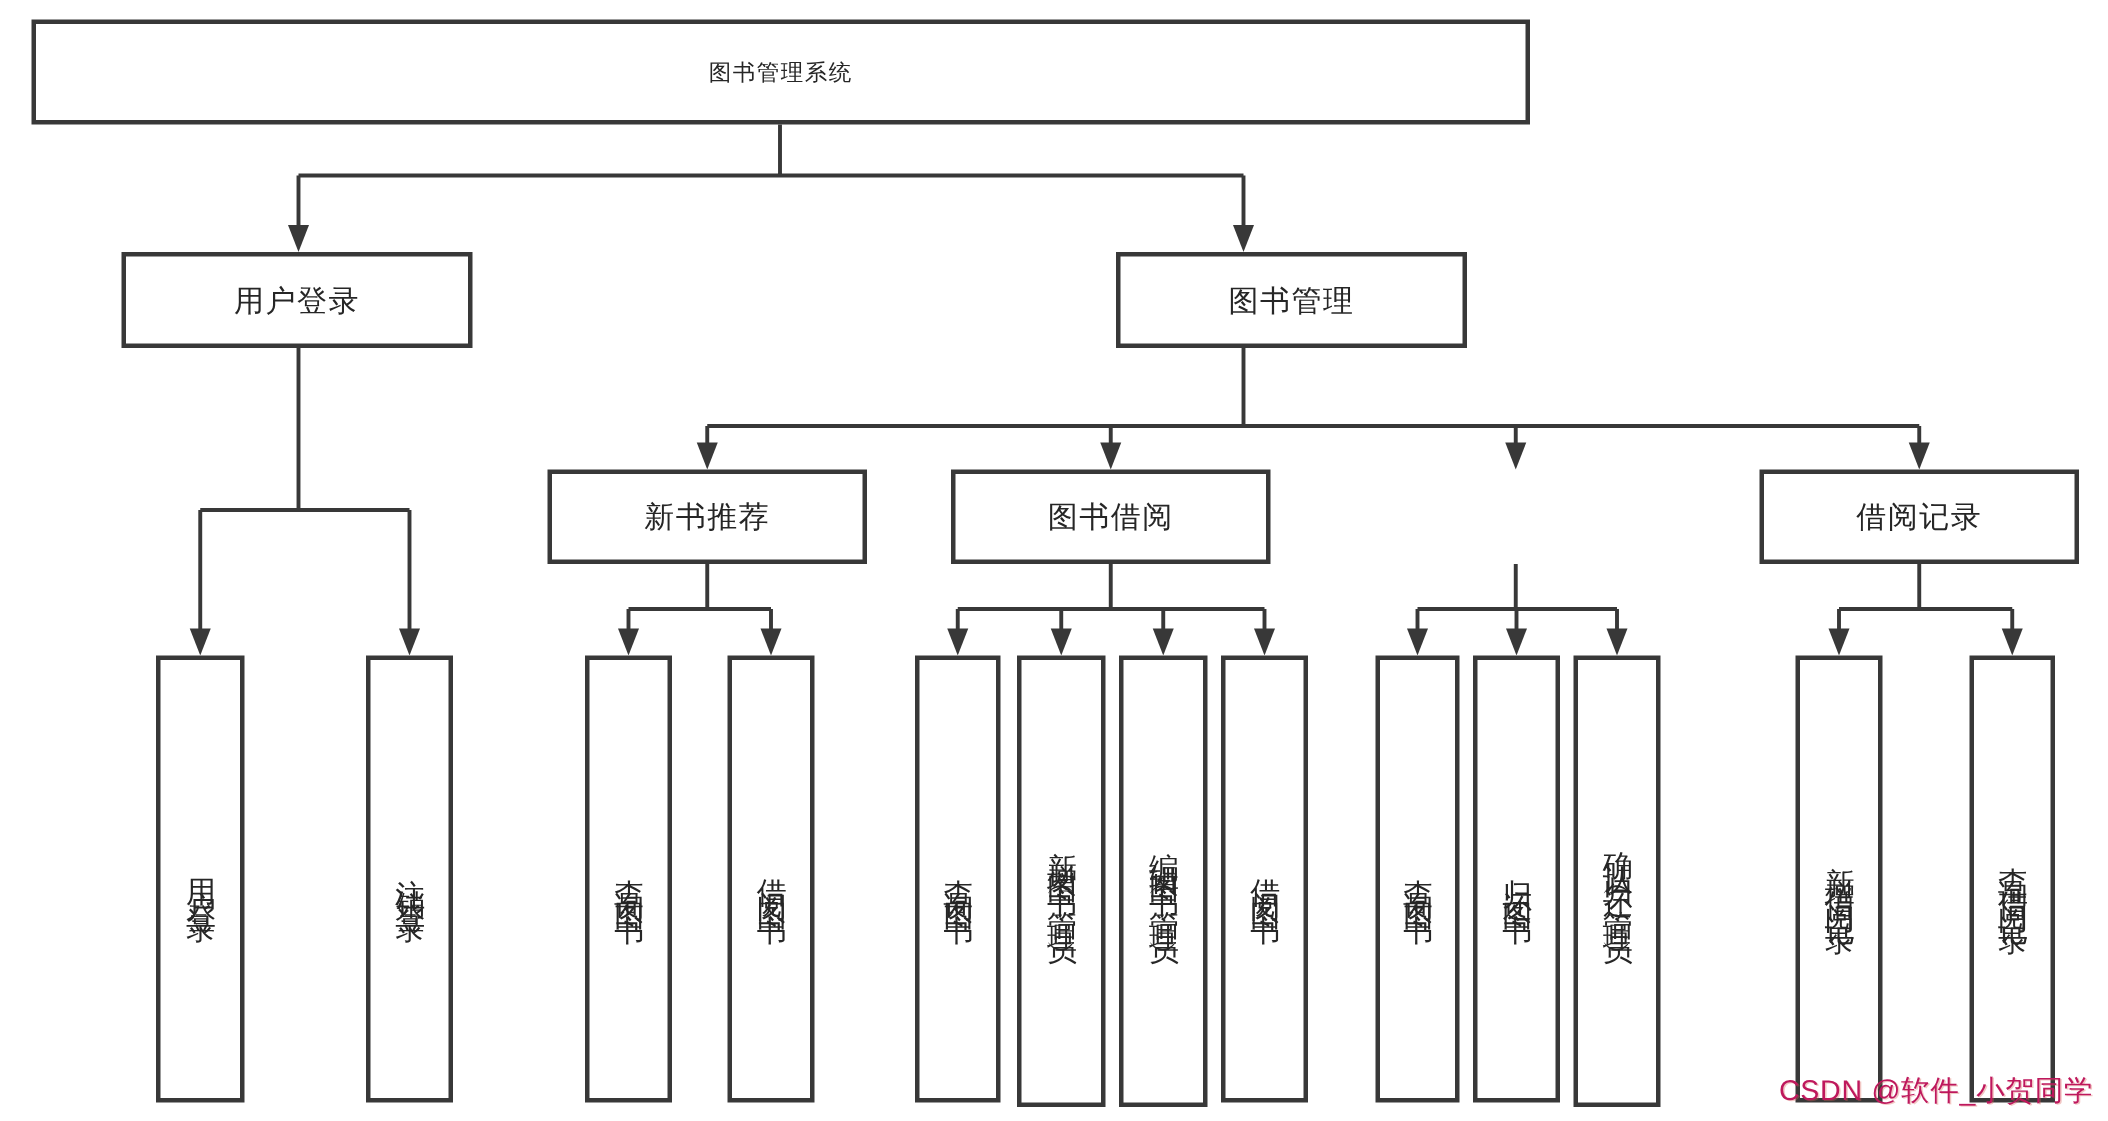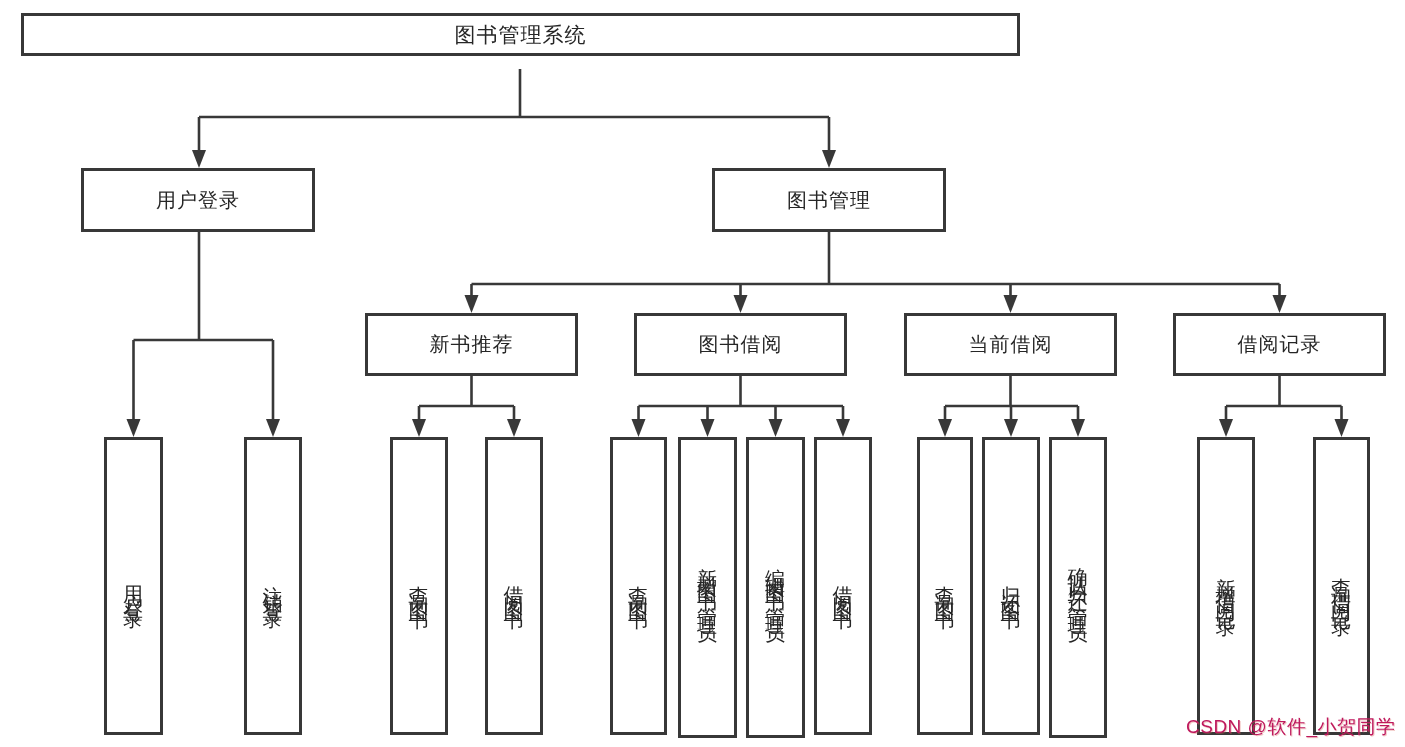--- a/index.html
+++ b/index.html
@@ -31,22 +31,22 @@
     display: flex;
     align-items: center;
     justify-content: center;
     color: #262626;
     z-index: 2;
   }
   .node.root {
     left: 21px;
     top: 13px;
     width: 999px;
-    height: 43px;
-    font-size: 21px;
+    height: 70px;
+    font-size: 15px;
     letter-spacing: 1px;
   }
   .node.lvl2 {
     top: 168px;
     width: 234px;
     height: 64px;
     font-size: 20px;
     letter-spacing: 1px;
   }
   .node.lvl3 {
@@ -127,32 +127,29 @@
     </g>
   </svg>
 
   <div class="node root">
     <span>图书管理系统</span>
   </div>
 
   <div class="node lvl2" style="left:81px;">
     <span>用户登录</span>
   </div>
-  <div class="node lvl2" style="left:712px;">
+  <div class="node lvl2" style="left:744px;">
     <span>图书管理</span>
   </div>
 
   <div class="node lvl3" style="left:634px;">
     <span>图书借阅</span>
   </div>
   <div class="node lvl3" style="left:365px;">
     <span>新书推荐</span>
-  </div>
-  <div class="node lvl3" style="left:904px;">
-    <span>当前借阅</span>
   </div>
   <div class="node lvl3" style="left:1173px;">
     <span>借阅记录</span>
   </div>
 
   <div class="node leaf" style="left:104px;width:59px;">
     <span class="vtext">用户登录</span>
   </div>
   <div class="node leaf" style="left:244px;">
     <span class="vtext">注销登录</span>

